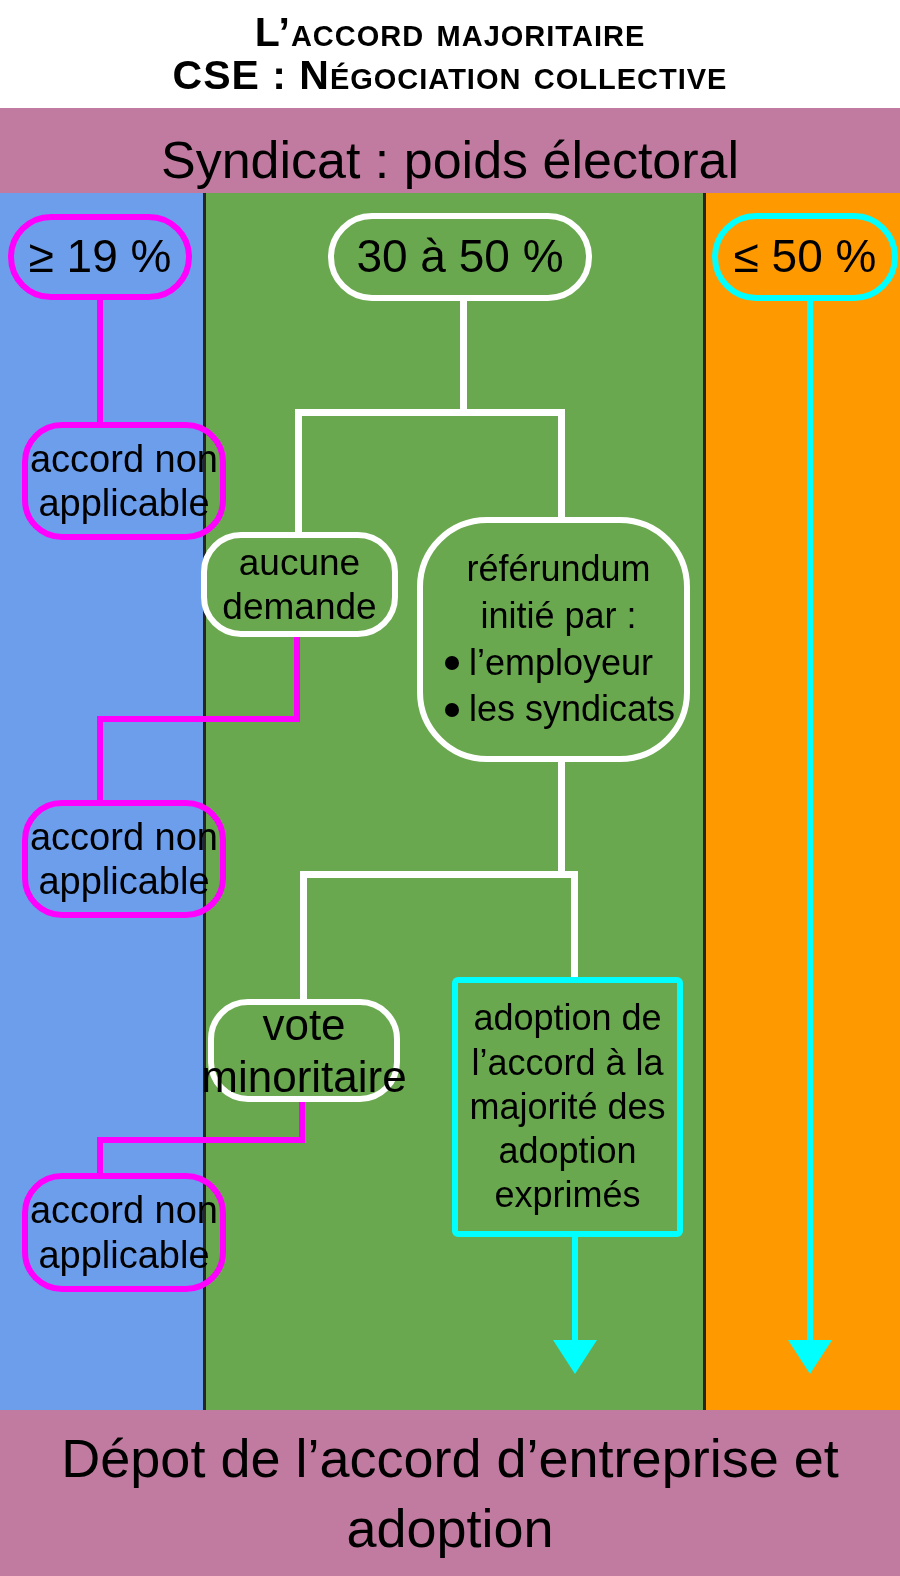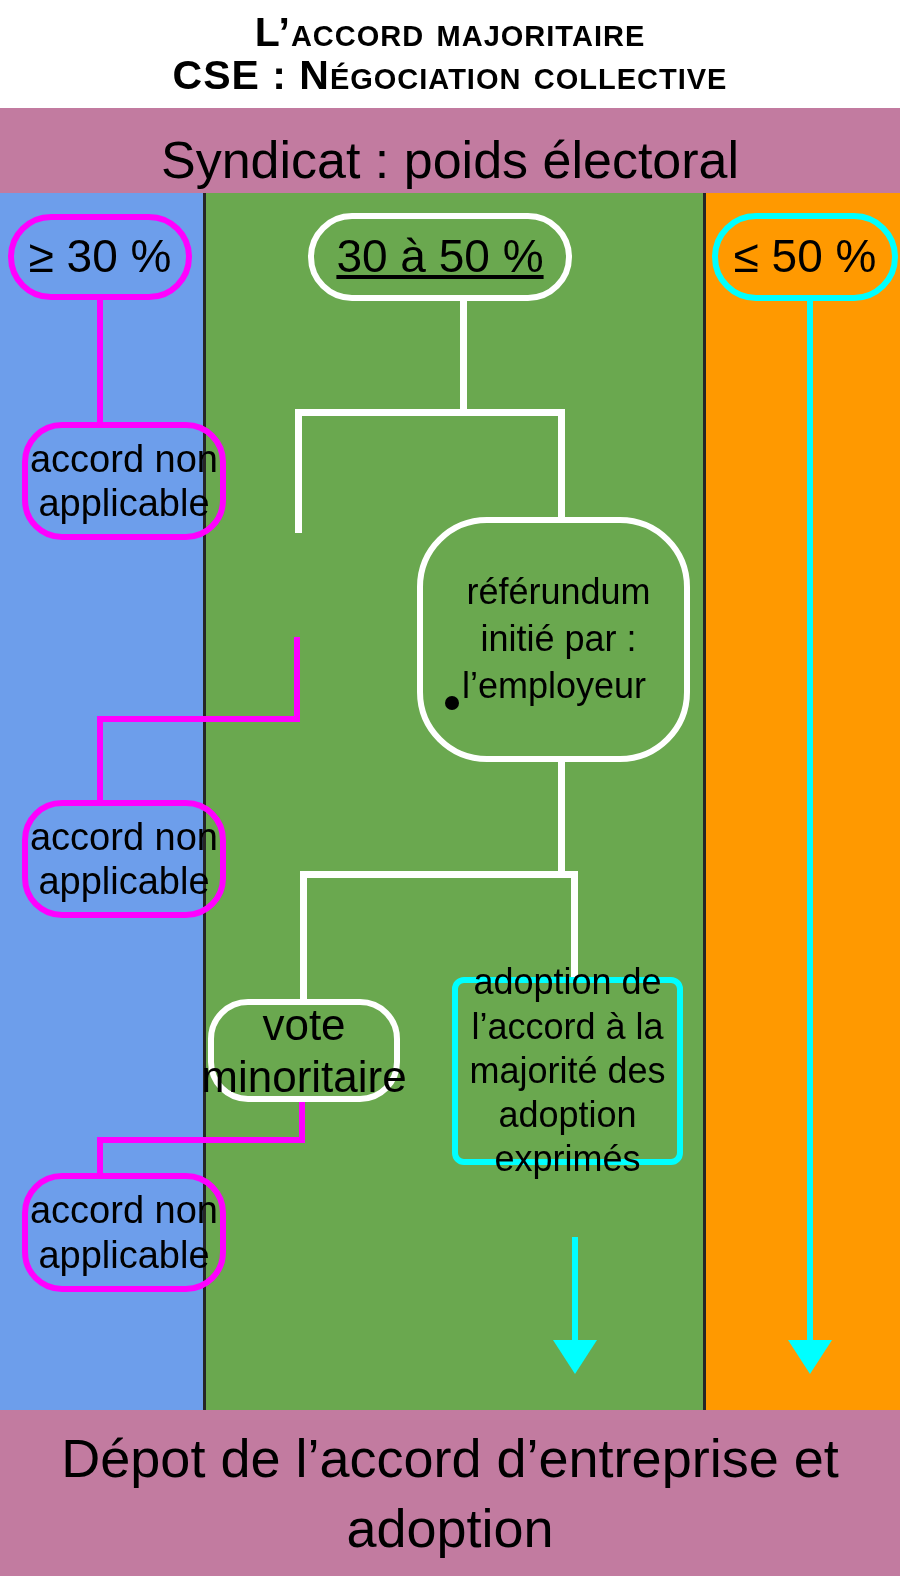--- a/index.html
+++ b/index.html
@@ -38,31 +38,31 @@
     border-left:22px solid transparent;border-right:22px solid transparent;
     border-top:34px solid var(--c-outline-cyan,#0ff);}
   
   .node{position:absolute;box-sizing:border-box;display:flex;flex-direction:column;
     align-items:center;justify-content:center;text-align:center;line-height:1.17;}
   .node.mag{border:6px solid var(--c-outline-magenta,#f0f);}
   .node.wht{border:6px solid var(--c-outline-white,#fff);}
   .node.cyn{border:6px solid var(--c-outline-cyan,#0ff);}
   .pill{font-size:46px;}
   .pill-left {left:8px;  top:21px;width:184px;height:86px;border-radius:43px;}
-  .pill-mid  {left:308px;top:20px;width:264px;height:88px;border-radius:44px;text-decoration:underline;}
+  .pill-mid  {left:328px;top:20px;width:264px;height:88px;border-radius:44px;}
   .pill-right{left:712px;top:20px;width:186px;height:88px;border-radius:44px;}
   .ana{left:2px;width:204px;height:118px;border-radius:40px;font-size:38px;margin-left:20px;}
   .ana-1{top:229px;}
   .ana-2{top:607px;}
   .ana-3{top:980px;height:119px;}
   .aucune{left:201px;top:339px;width:197px;height:105px;border-radius:40px;font-size:37px;}
   .refbox{left:417px;top:324px;width:273px;height:245px;border-radius:70px;font-size:36px;line-height:1.3;padding-left:10px;}
   .vote{left:208px;top:806px;width:192px;height:103px;border-radius:40px;font-size:44px;}
-  .adopt{left:452px;top:784px;width:231px;height:188px;border-radius:12px;font-size:36px;line-height:1.23;}
-  .bullet-row{display:flex;align-items:flex-end;gap:3px;align-self:flex-start;margin-left:12px;}
+  .adopt{left:452px;top:784px;width:231px;height:260px;border-radius:6px;font-size:36px;line-height:1.23;}
+  .bullet-row{display:flex;align-items:center;gap:10px;align-self:flex-start;margin-left:12px;}
   .dot{width:14px;height:14px;border-radius:50%;background:var(--c-text-black,#000);flex:0 0 auto;}
 </style>
 </head>
 <body>
 
 <div id="stage">
 
   <div class="title-area">
     <div class="title-line">L’accord majoritaire</div>
     <div class="title-line">CSE : Négociation collective</div>
@@ -95,21 +95,21 @@
     <div class="ln wht" style="left:300px;top:678px;width:278px;height:7px"></div>
     <div class="ln wht" style="left:300px;top:678px;width:7px;height:130px"></div>
     <div class="ln wht" style="left:571px;top:678px;width:7px;height:108px"></div>
 
     <div class="ln cyn" style="left:572px;top:1044px;width:6px;height:105px"></div>
     <div class="arrowhead" style="left:553px;top:1147px"></div>
     <div class="ln cyn" style="left:807px;top:108px;width:6px;height:1041px"></div>
     <div class="arrowhead" style="left:788px;top:1147px"></div>
 
     <div class="node mag pill pill-left">
-      <div>≥ 30 %</div>
+      <div>≥ 19 %</div>
     </div>
     <div class="node wht pill pill-mid">
       <div>30 à 50 %</div>
     </div>
     <div class="node cyn pill pill-right">
       <div>≤ 50 %</div>
     </div>
 
     <div class="node mag ana ana-1">
       <div>accord non</div>
@@ -117,27 +117,35 @@
     </div>
     <div class="node mag ana ana-2">
       <div>accord non</div>
       <div>applicable</div>
     </div>
     <div class="node mag ana ana-3">
       <div>accord non</div>
       <div>applicable</div>
     </div>
 
+    <div class="node wht aucune">
+      <div>aucune</div>
+      <div>demande</div>
+    </div>
 
     <div class="node wht refbox">
       <div>référundum</div>
       <div>initié par :</div>
       <div class="bullet-row">
         <span class="dot"></span>
         <span>l’employeur</span>
+      </div>
+      <div class="bullet-row">
+        <span class="dot"></span>
+        <span>les syndicats</span>
       </div>
     </div>
 
     <div class="node wht vote">
       <div>vote</div>
       <div>minoritaire</div>
     </div>
 
     <div class="node cyn adopt">
       <div>adoption de</div>

